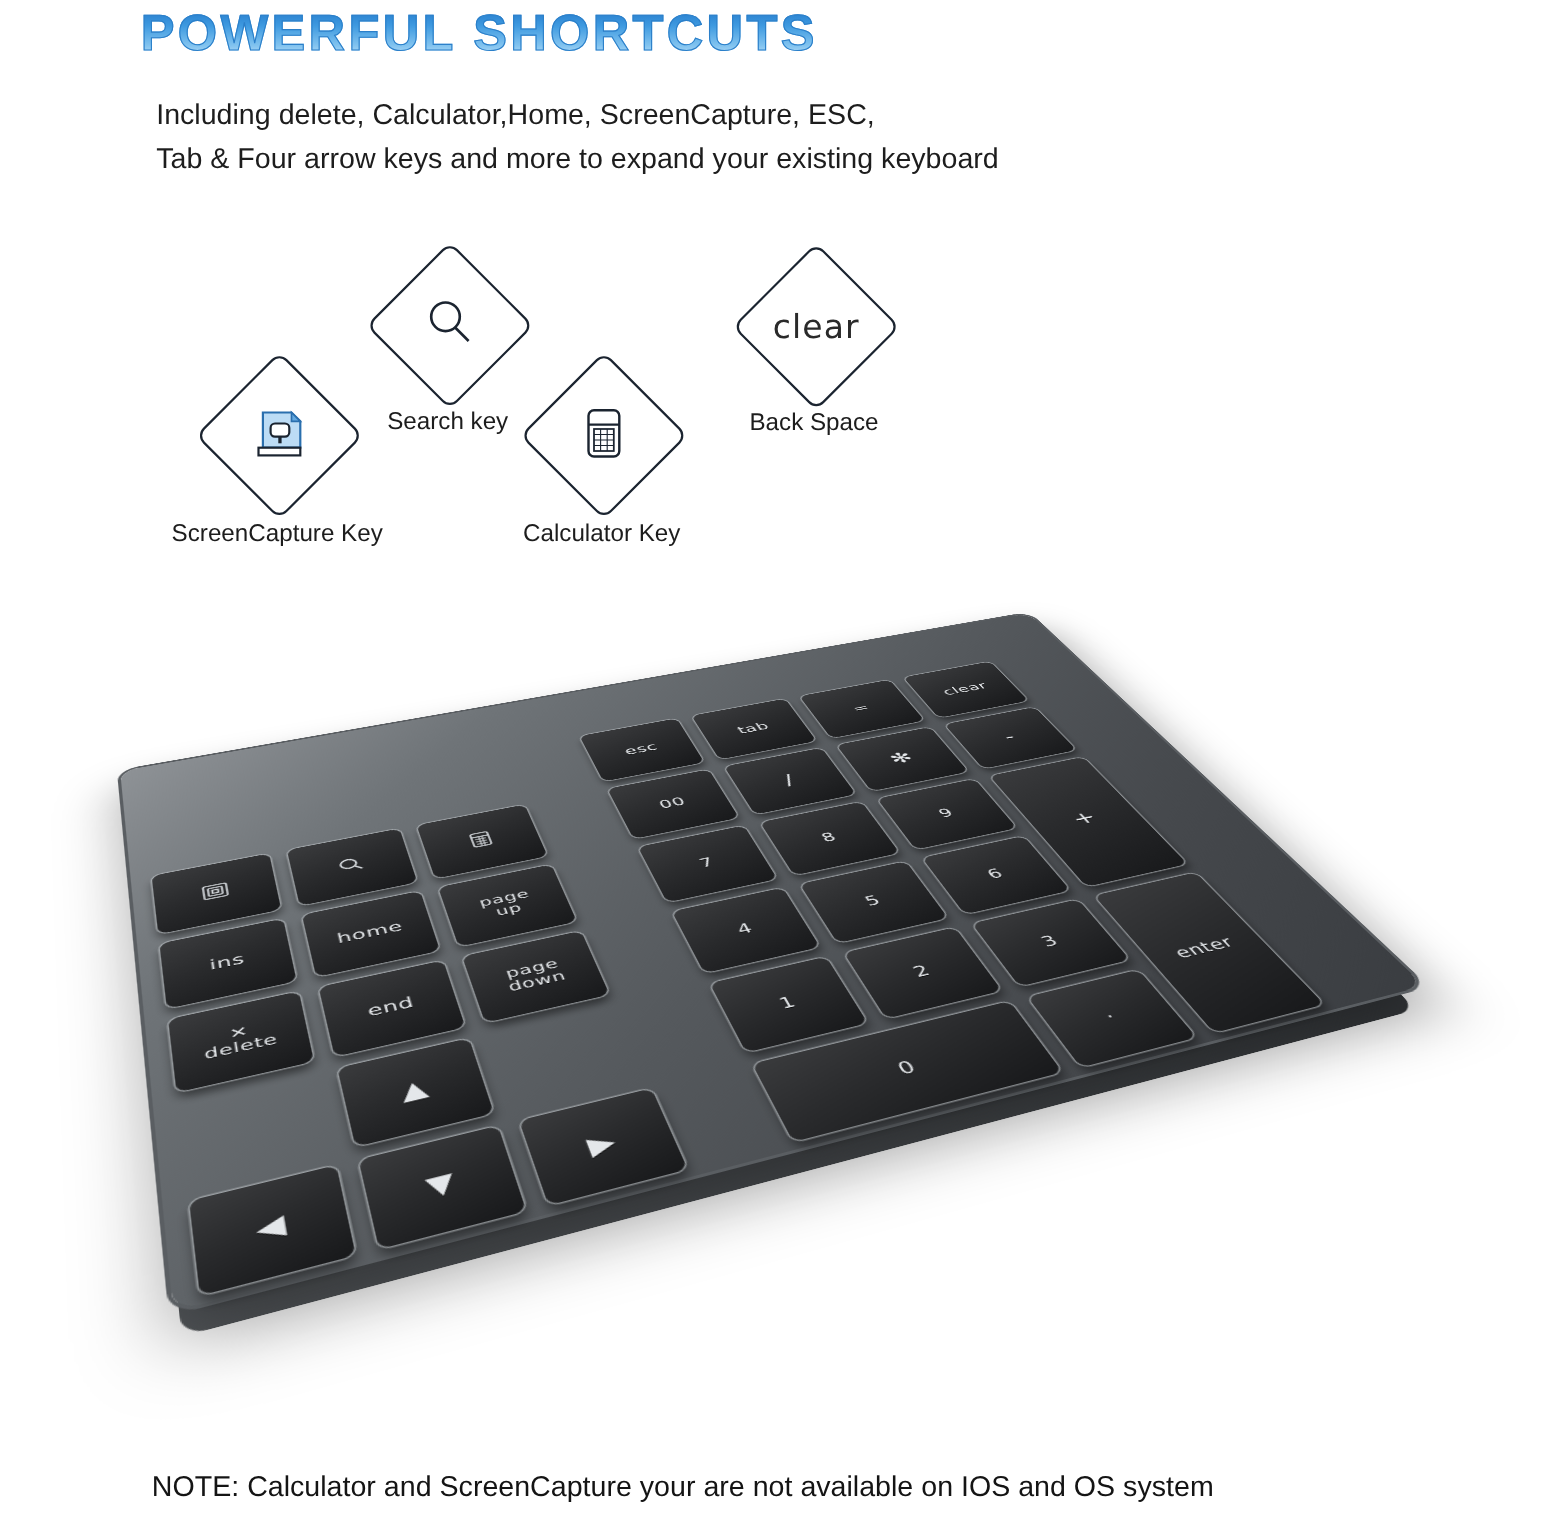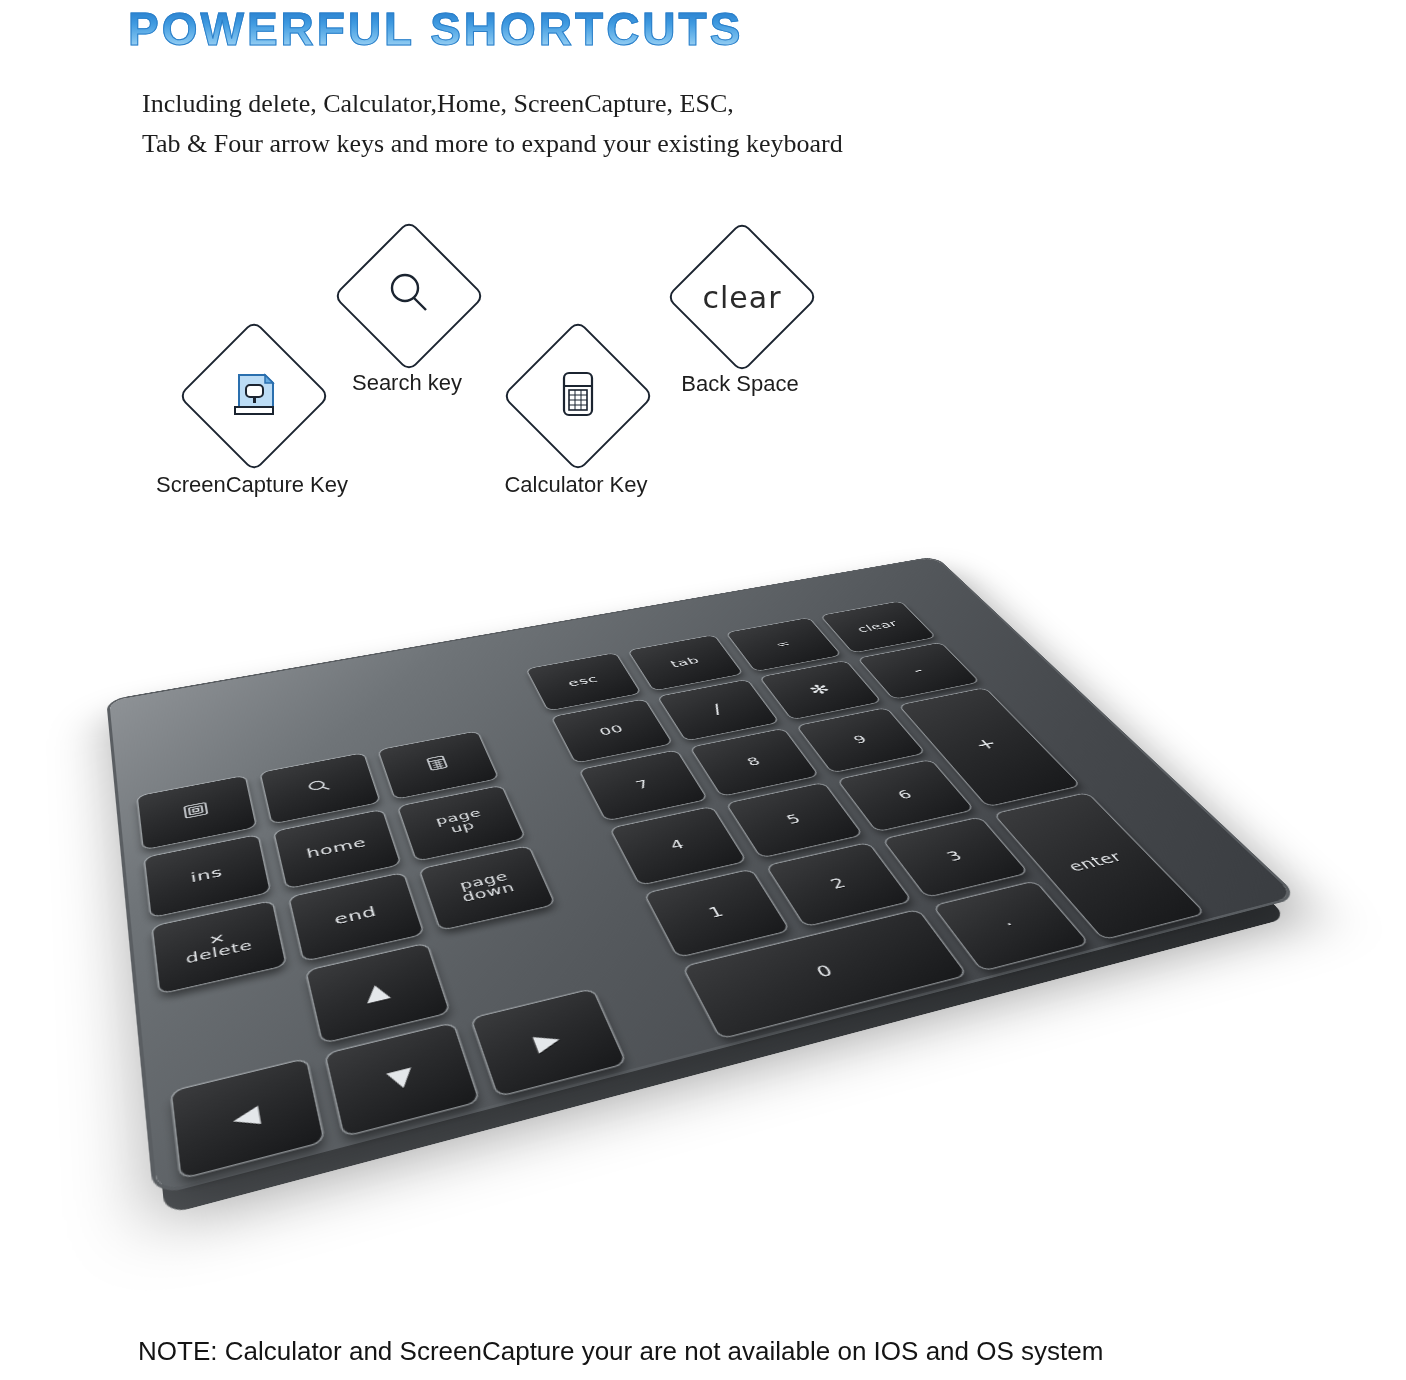--- a/index.html
+++ b/index.html
@@ -18,21 +18,20 @@
     background:linear-gradient(180deg,#1a6fc4 0%,#3f9ae0 40%,#7fc2ef 72%,#cfe8fa 100%);
     -webkit-background-clip:text; background-clip:text;
     color:transparent;
     -webkit-text-stroke:1px #2b7fc9;
     white-space:nowrap;
   }
   #subline{
     position:absolute; left:142px; top:84px;
     font-size:26px; color:#1d1d1d; line-height:1.55;
     white-space:pre-line;
-    font-family:Liberation Serif, serif;
   }
 
   
   .badge{position:absolute;}
   .dia{
     width:104px;height:104px;
     border:2.2px solid #1b2430;
     border-radius:10px;
     transform:rotate(45deg);
     position:relative;
@@ -130,21 +129,21 @@
         <svg width="52" height="52" viewBox="0 0 52 52">
           <circle cx="22" cy="20" r="13" fill="none" stroke="#1b2430" stroke-width="2.4"></circle>
           <line x1="31" y1="30" x2="43" y2="42" stroke="#1b2430" stroke-width="2.4"></line>
         </svg>
       </span>
     </div>
   </div>
   <div class="badge-label" style="left:-44px;top:128px;width:192px;">Search key</div>
 </div>
 
-<div class="badge" style="left:524px;top:342px;">
+<div class="badge" style="left:495px;top:342px;">
   <div class="dia">
     <div class="dia-inner">
       <span class="ico">
         <svg width="48" height="54" viewBox="0 0 48 54">
           <rect x="10" y="6" width="28" height="42" rx="5" fill="#fff" stroke="#1b2430" stroke-width="2.2"></rect>
           <line x1="10" y1="19" x2="38" y2="19" stroke="#1b2430" stroke-width="2"></line>
           <rect x="15" y="23" width="18" height="20" fill="none" stroke="#1b2430" stroke-width="1.6"></rect>
           <g stroke="#1b2430" stroke-width="1">
             <line x1="15" y1="28" x2="33" y2="28"></line>
               <line x1="15" y1="33" x2="33" y2="33"></line>

